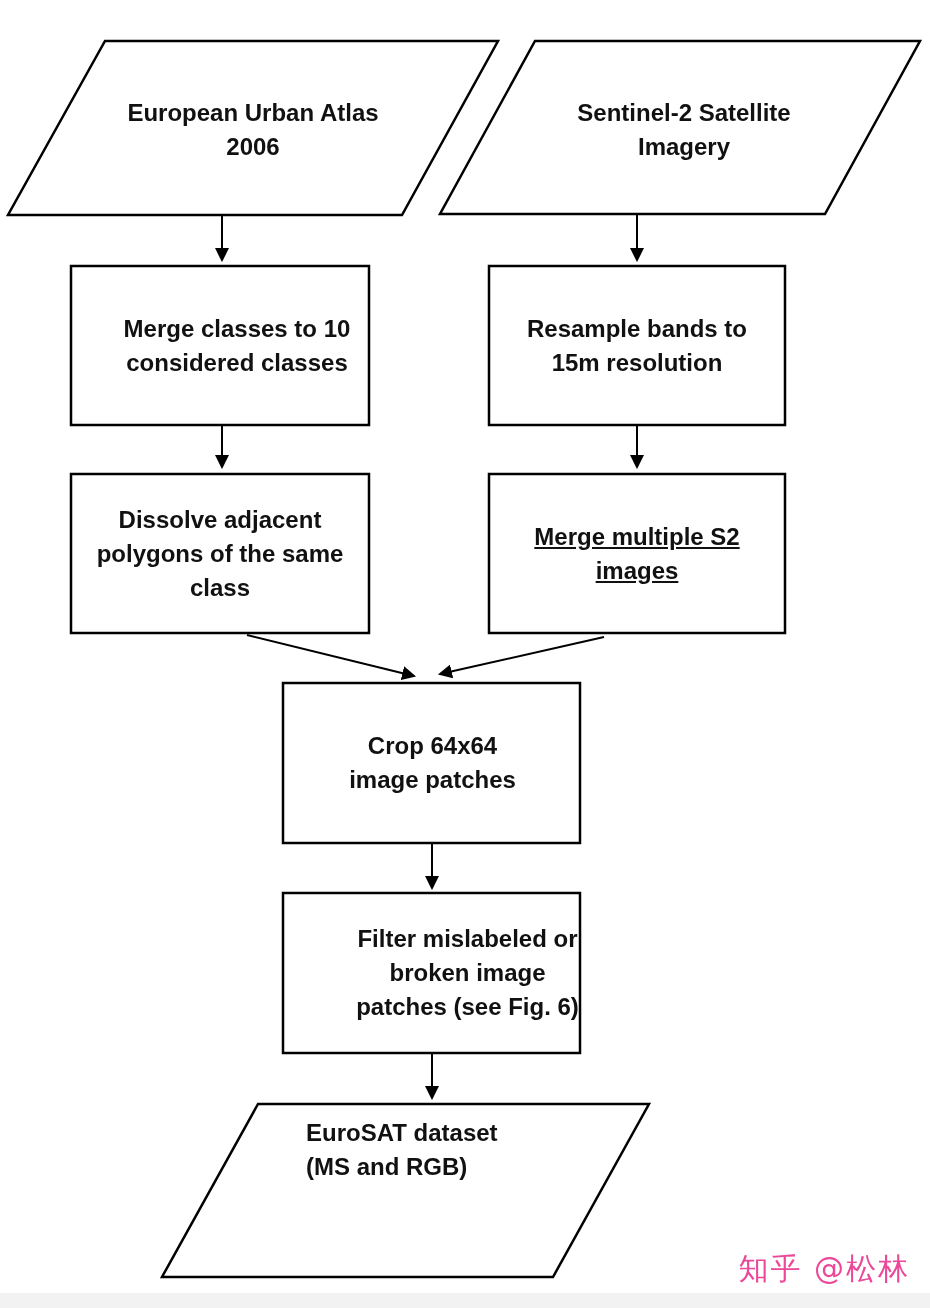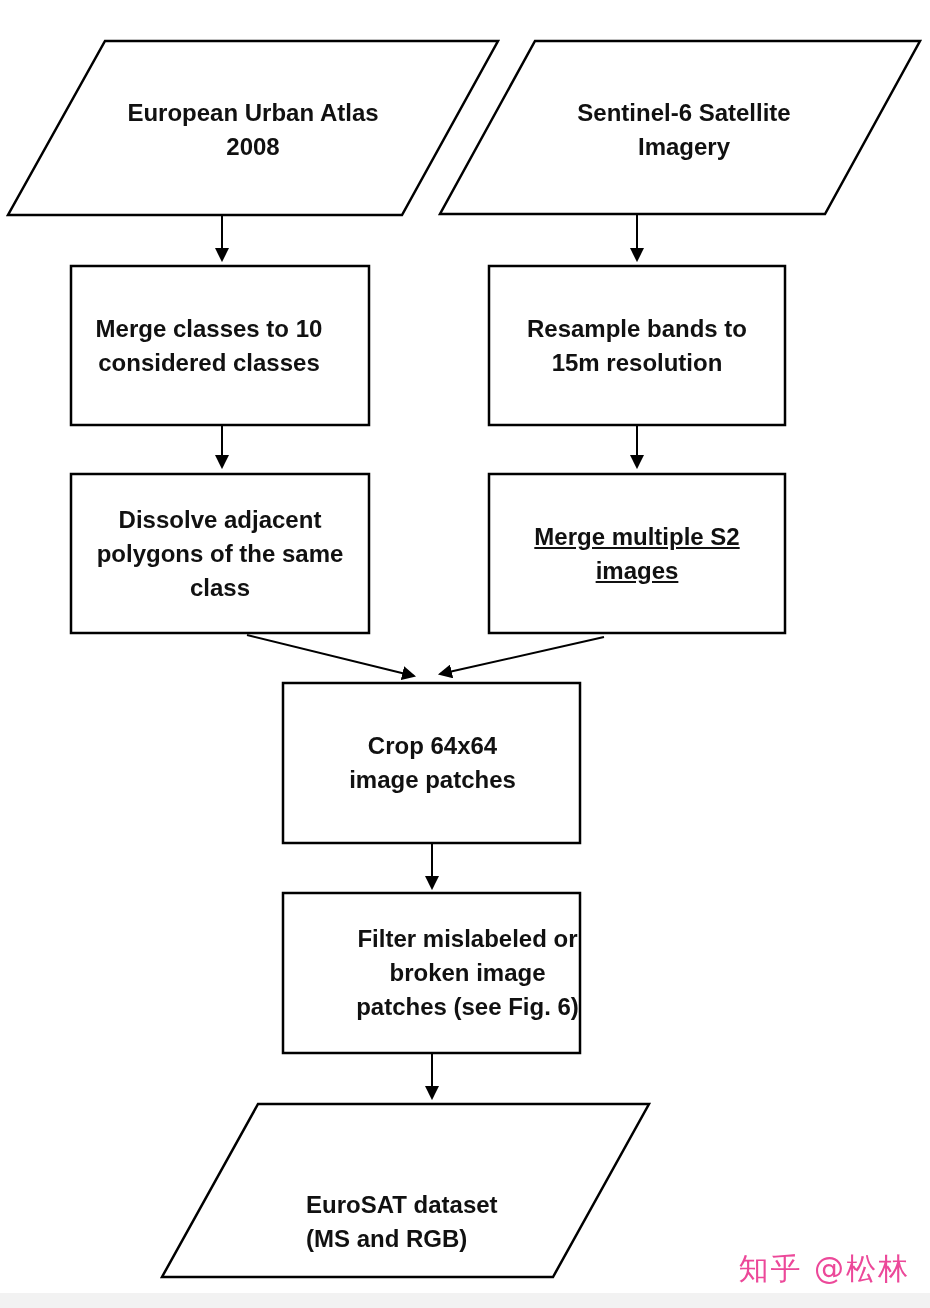--- a/index.html
+++ b/index.html
@@ -67,36 +67,36 @@
     <line class="arrow" x1="637" y1="214" x2="637" y2="260" marker-end="url(#arrowhead)"></line>
     <line class="arrow" x1="222" y1="425" x2="222" y2="467" marker-end="url(#arrowhead)"></line>
     <line class="arrow" x1="637" y1="425" x2="637" y2="467" marker-end="url(#arrowhead)"></line>
     <line class="arrow" x1="247" y1="635" x2="414" y2="676" marker-end="url(#arrowhead)"></line>
     <line class="arrow" x1="604" y1="637" x2="440" y2="674" marker-end="url(#arrowhead)"></line>
     <line class="arrow" x1="432" y1="843" x2="432" y2="888" marker-end="url(#arrowhead)"></line>
     <line class="arrow" x1="432" y1="1053" x2="432" y2="1098" marker-end="url(#arrowhead)"></line>
   </svg>
 
   <div class="label" style="left:93px;  top:96px;  width:320px;">European Urban Atlas
-2008</div>
-  <div class="label" style="left:524px; top:96px;  width:320px;">Sentinel-6 Satellite
+2006</div>
+  <div class="label" style="left:524px; top:96px;  width:320px;">Sentinel-2 Satellite
 Imagery</div>
-  <div class="label" style="left:60px;  top:312px; width:298px;">Merge classes to 10
+  <div class="label" style="left:88px;  top:312px; width:298px;">Merge classes to 10
 considered classes</div>
   <div class="label" style="left:489px; top:312px; width:296px;">Resample bands to
 15m resolution</div>
   <div class="label" style="left:71px;  top:503px; width:298px;">Dissolve adjacent
 polygons of the same
 class</div>
   <div class="label" style="left:489px; top:520px; width:296px;text-decoration:underline;">Merge multiple S2
 images</div>
   <div class="label" style="left:284px; top:729px; width:297px;">Crop 64x64
 image patches</div>
   <div class="label" style="left:283px; top:922px; width:297px;padding-left:36px;">Filter mislabeled or
 broken image
 patches (see Fig. 6)</div>
-  <div class="label align-left" style="left:306px; top:1188px; width:320px;">EuroSAT dataset
+  <div class="label align-left" style="left:306px; top:1116px; width:320px;">EuroSAT dataset
 (MS and RGB)</div>
 
   <div class="watermark">知乎 @松林</div>
   <div class="footer-strip"></div>
 
 </div>
 
 </body></html>

